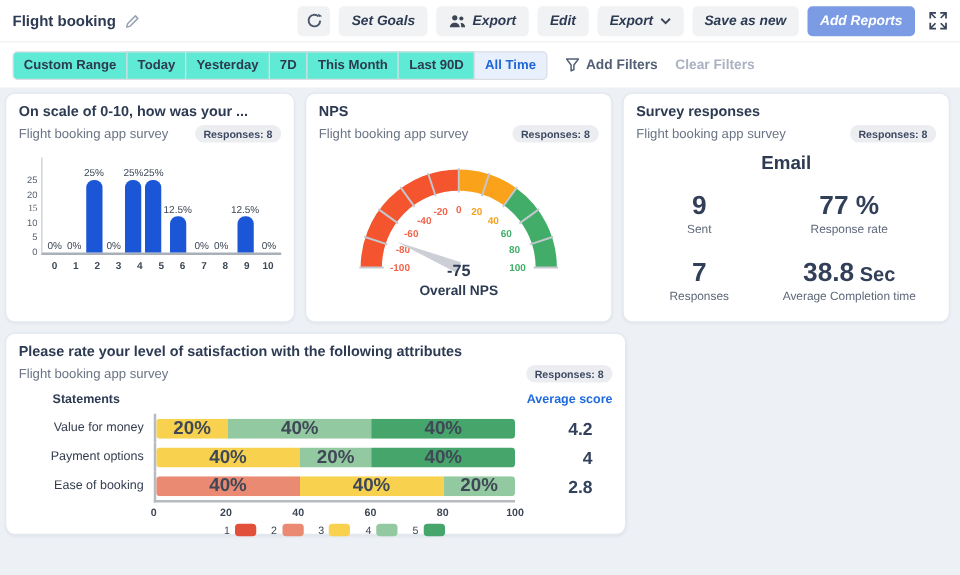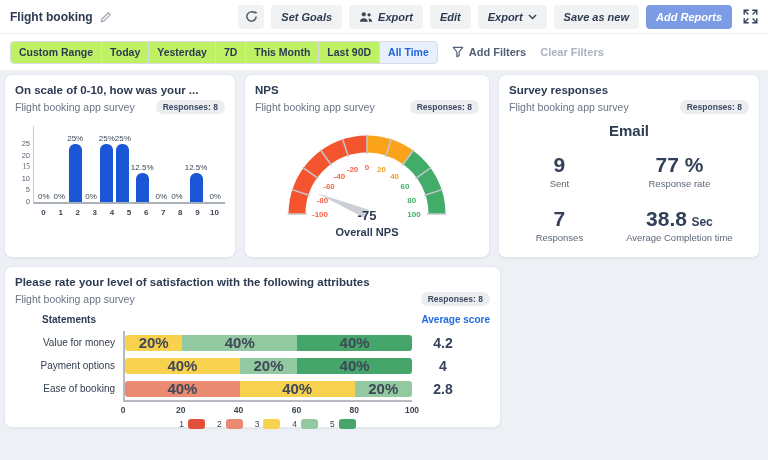--- a/index.html
+++ b/index.html
@@ -21,21 +21,21 @@
   .tools { margin-left:auto; display:flex; align-items:center; gap:7px; }
   .btn { background:#f1f2f4; border:none; border-radius:4px; height:24px; padding:0 10px;
     font-family:inherit; font-size:11px; font-weight:600; color:#2c3a52; display:flex;
     align-items:center; gap:5px; cursor:pointer; white-space:nowrap;font-style:italic; }
   .btn.icon-only { width:26px; padding:0; justify-content:center; }
   .btn.primary { background:#7b9ce4; color:#fff; }
   .fs-icon { margin-left:4px; display:flex; cursor:pointer; }
   
   .filterbar { height:36px; background:#fff; display:flex; align-items:center; padding:0 10px; }
   .seg { display:flex; }
-  .seg .segbtn { background:#bef264; border:1px solid #d9dde3; margin-left:-1px; height:23px;
+  .seg .segbtn { background:#5eead4; border:1px solid #d9dde3; margin-left:-1px; height:23px;
     padding:0 8px; font-family:inherit; font-size:10.5px; font-weight:600; color:#2c3a52;
     cursor:pointer; white-space:nowrap; }
   .seg .segbtn:first-child { border-radius:4px 0 0 4px; margin-left:0; }
   .seg .segbtn:last-child { border-radius:0 4px 4px 0; }
   .seg .segbtn.active { background:#e8f0fd; color:#2066d6; }
   .addfilters { margin-left:14px; display:flex; align-items:center; gap:5px; font-size:11px;
     font-weight:600; color:#525f74; cursor:pointer; }
   .clearfilters { margin-left:14px; font-size:11px; font-weight:600; color:#aab1c0; cursor:pointer; }
   
   .content { padding:4px; }
@@ -65,31 +65,31 @@
   .b-xrow span { flex:1; text-align:center; font-size:8px; font-weight:600; color:#3c4654; }
   
   .gauge-wrap { display:flex; flex-direction:column; align-items:center; margin-top:4px; }
   .gauge-value { font-size:13px; font-weight:bold; color:#2c3a52; margin-top:-16px; }
   .gauge-caption { font-size:11px; font-weight:bold; color:#2c3a52; margin-top:3px; }
   
   .channel { text-align:center; font-size:15px; font-weight:600; color:#2c3a52; margin-top:8px; }
   .stat-grid { display:grid; grid-template-columns:42% 58%; margin-top:14px; row-gap:18px; }
   .stat { text-align:center; }
   .stat-value { font-size:21px; font-weight:600; color:#323f58; }
-  .stat-unit { font-size:12px; font-weight:600; color:#323f58; }
+  .stat-unit { font-size:16px; font-weight:600; color:#323f58; }
   .stat-label { font-size:9.5px; color:#5d6878; margin-top:1px; }
   
   .sat-grid { display:grid; grid-template-columns:108px 1fr 78px; margin-top:8px; align-items:center; }
   .sat-h-left { font-size:10px; font-weight:bold; color:#2c3a52; text-align:center; padding-bottom:6px; }
   .sat-h-right { font-size:10px; font-weight:bold; color:#1f6bdd; text-align:right; padding-bottom:6px; }
   .sat-label { font-size:10px; color:#333d4e; text-align:right; padding-right:8px; }
   .sat-track { border-left:2px solid #b6bbc2; padding:3.5px 0; }
   .sat-bar { display:flex; height:16px; border-radius:3px; overflow:hidden; }
   .sat-seg { display:flex; align-items:center; justify-content:center; font-size:15px; color:#3f4856;font-weight:bold; }
-  .sat-avg { font-size:14px; font-weight:600; color:#33415c; text-align:center; padding-right:16px; }
+  .sat-avg { font-size:14px; font-weight:600; color:#33415c; text-align:right; padding-right:16px; }
   .sat-baseline { border-left:2px solid #b6bbc2; border-bottom:2px solid #b6bbc2; height:2px; }
   .sat-ticks { position:relative; height:13px; }
   .sat-ticks span { position:absolute; top:3px; transform:translateX(-50%);
     font-size:8.5px; font-weight:600; color:#3c4654; }
   .sat-legend { grid-column:2; display:flex; justify-content:center; gap:12px;
     align-items:center; margin-top:4px; }
   .leg-item { display:flex; align-items:center; gap:4px; font-size:8.5px; color:#3c4654; }
   .leg-swatch { width:17px; height:10px; border-radius:3px; }
 </style>
 </head>

